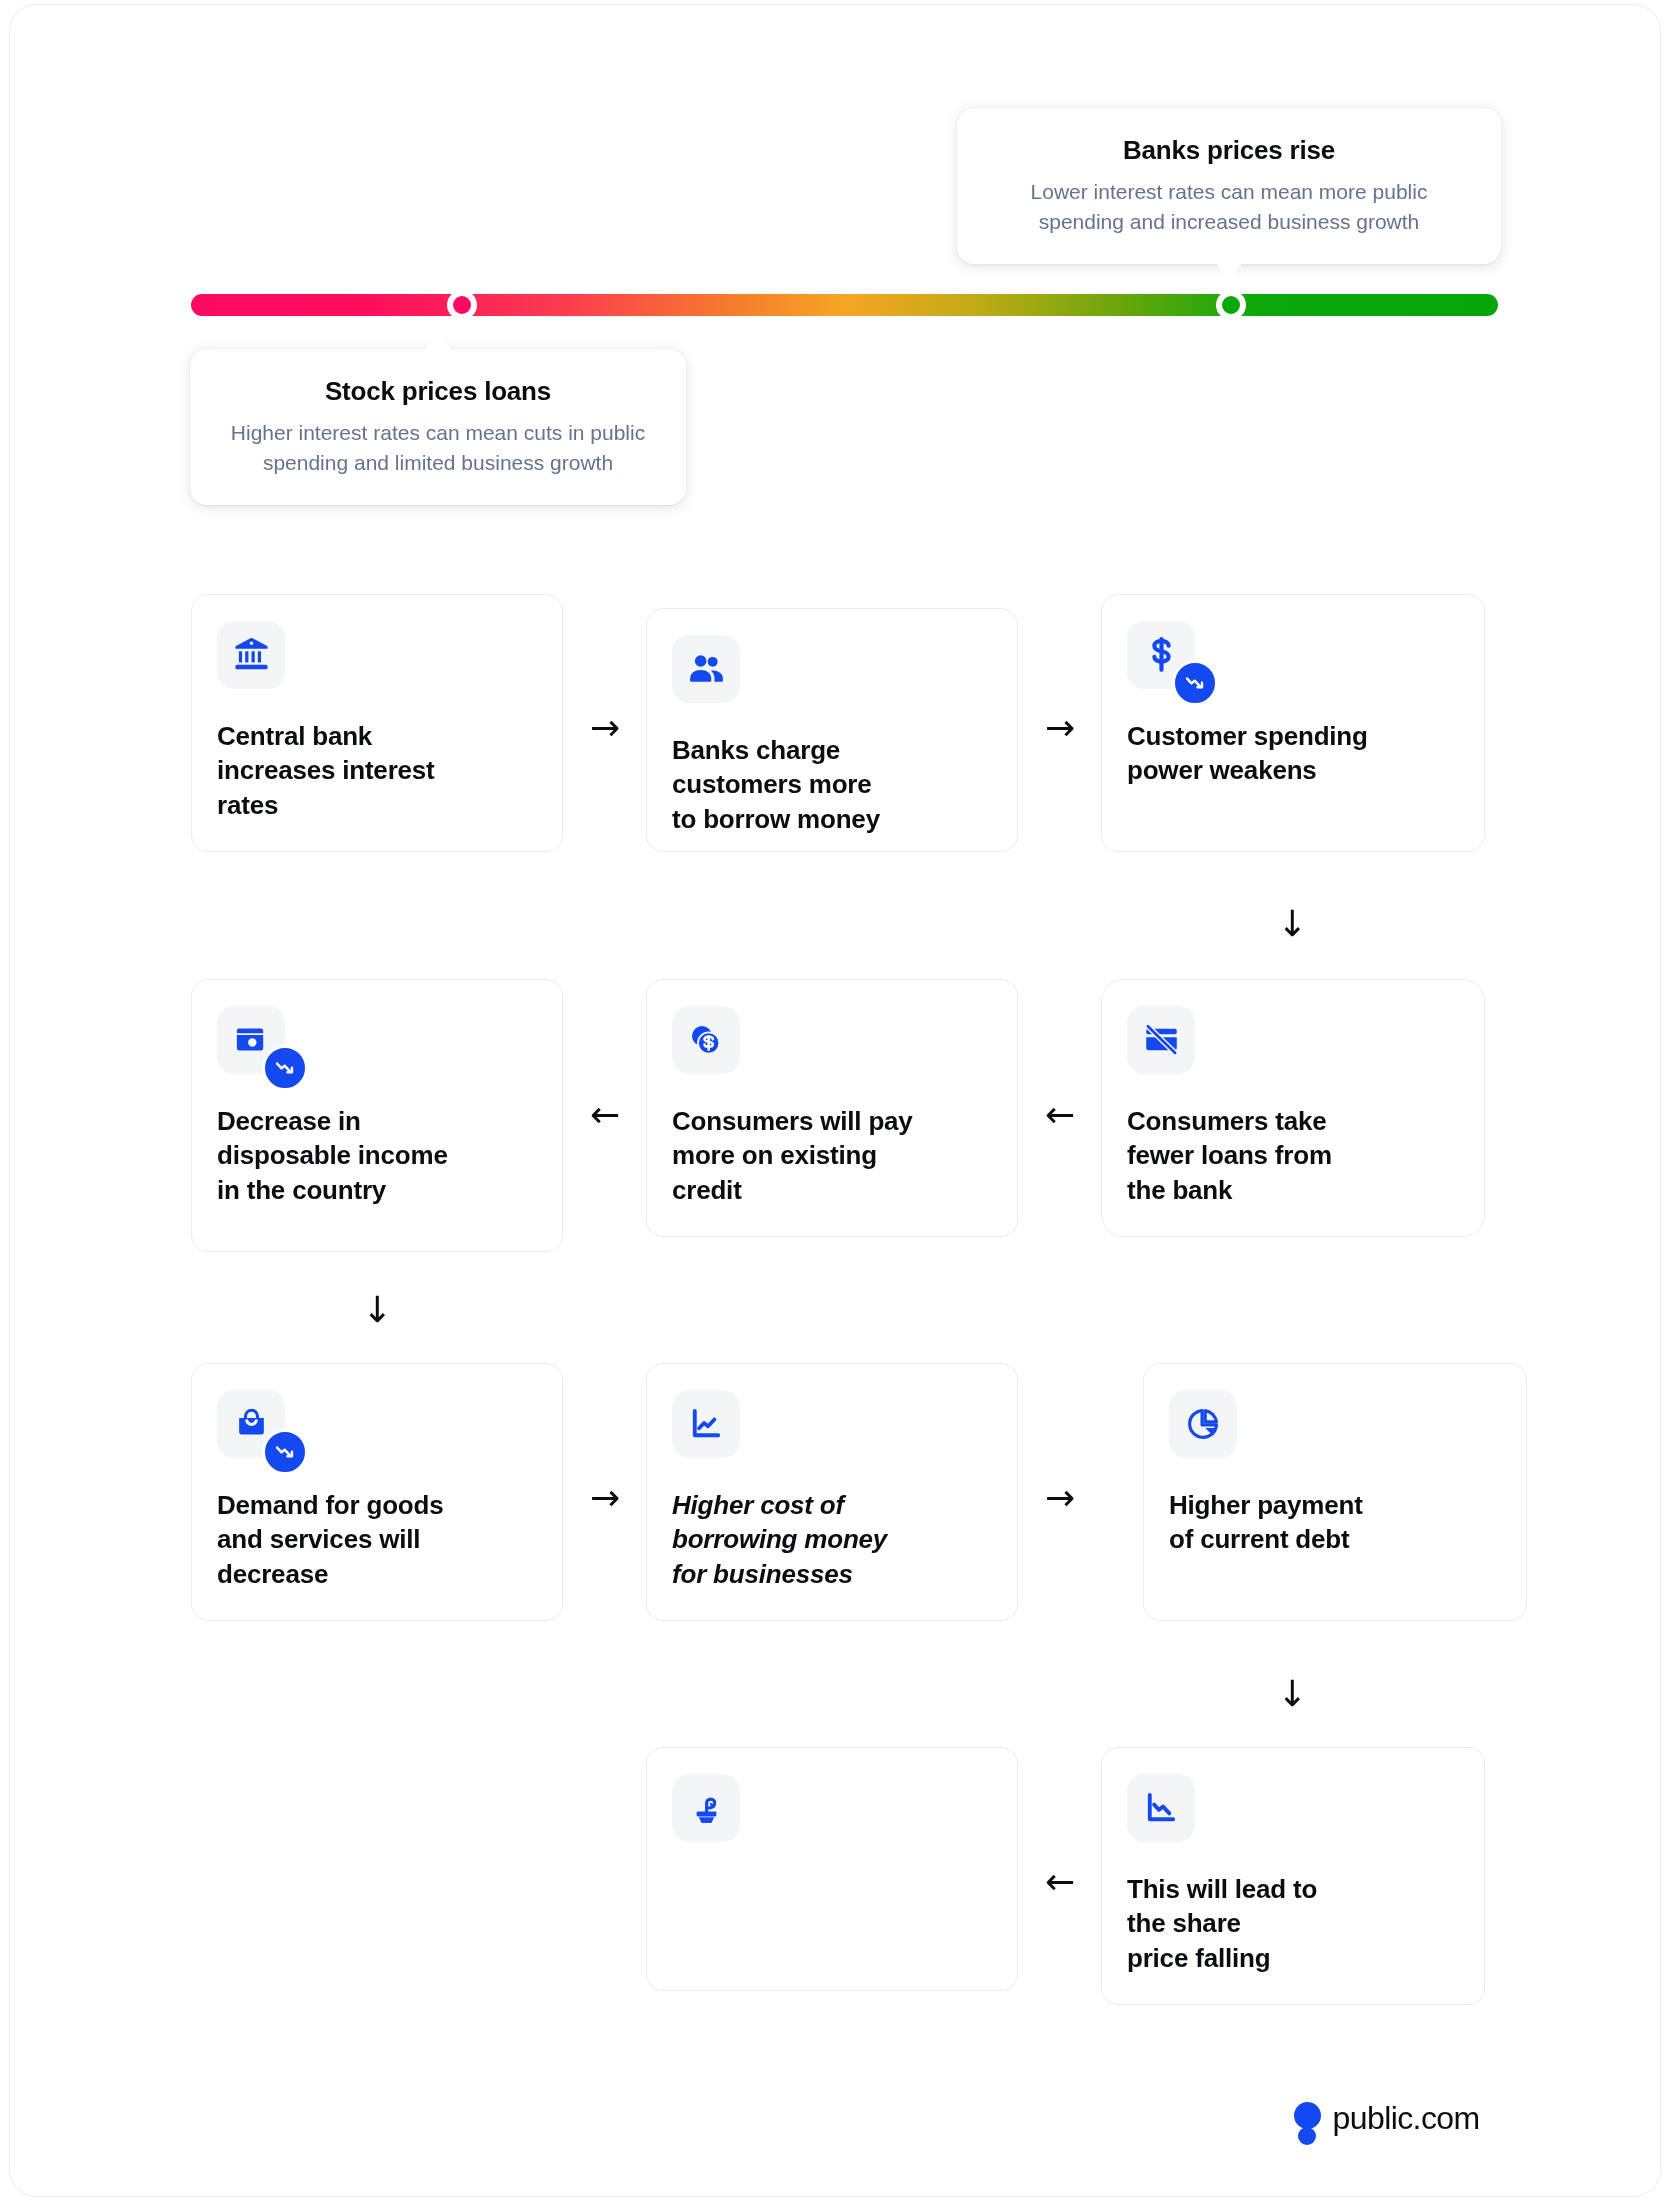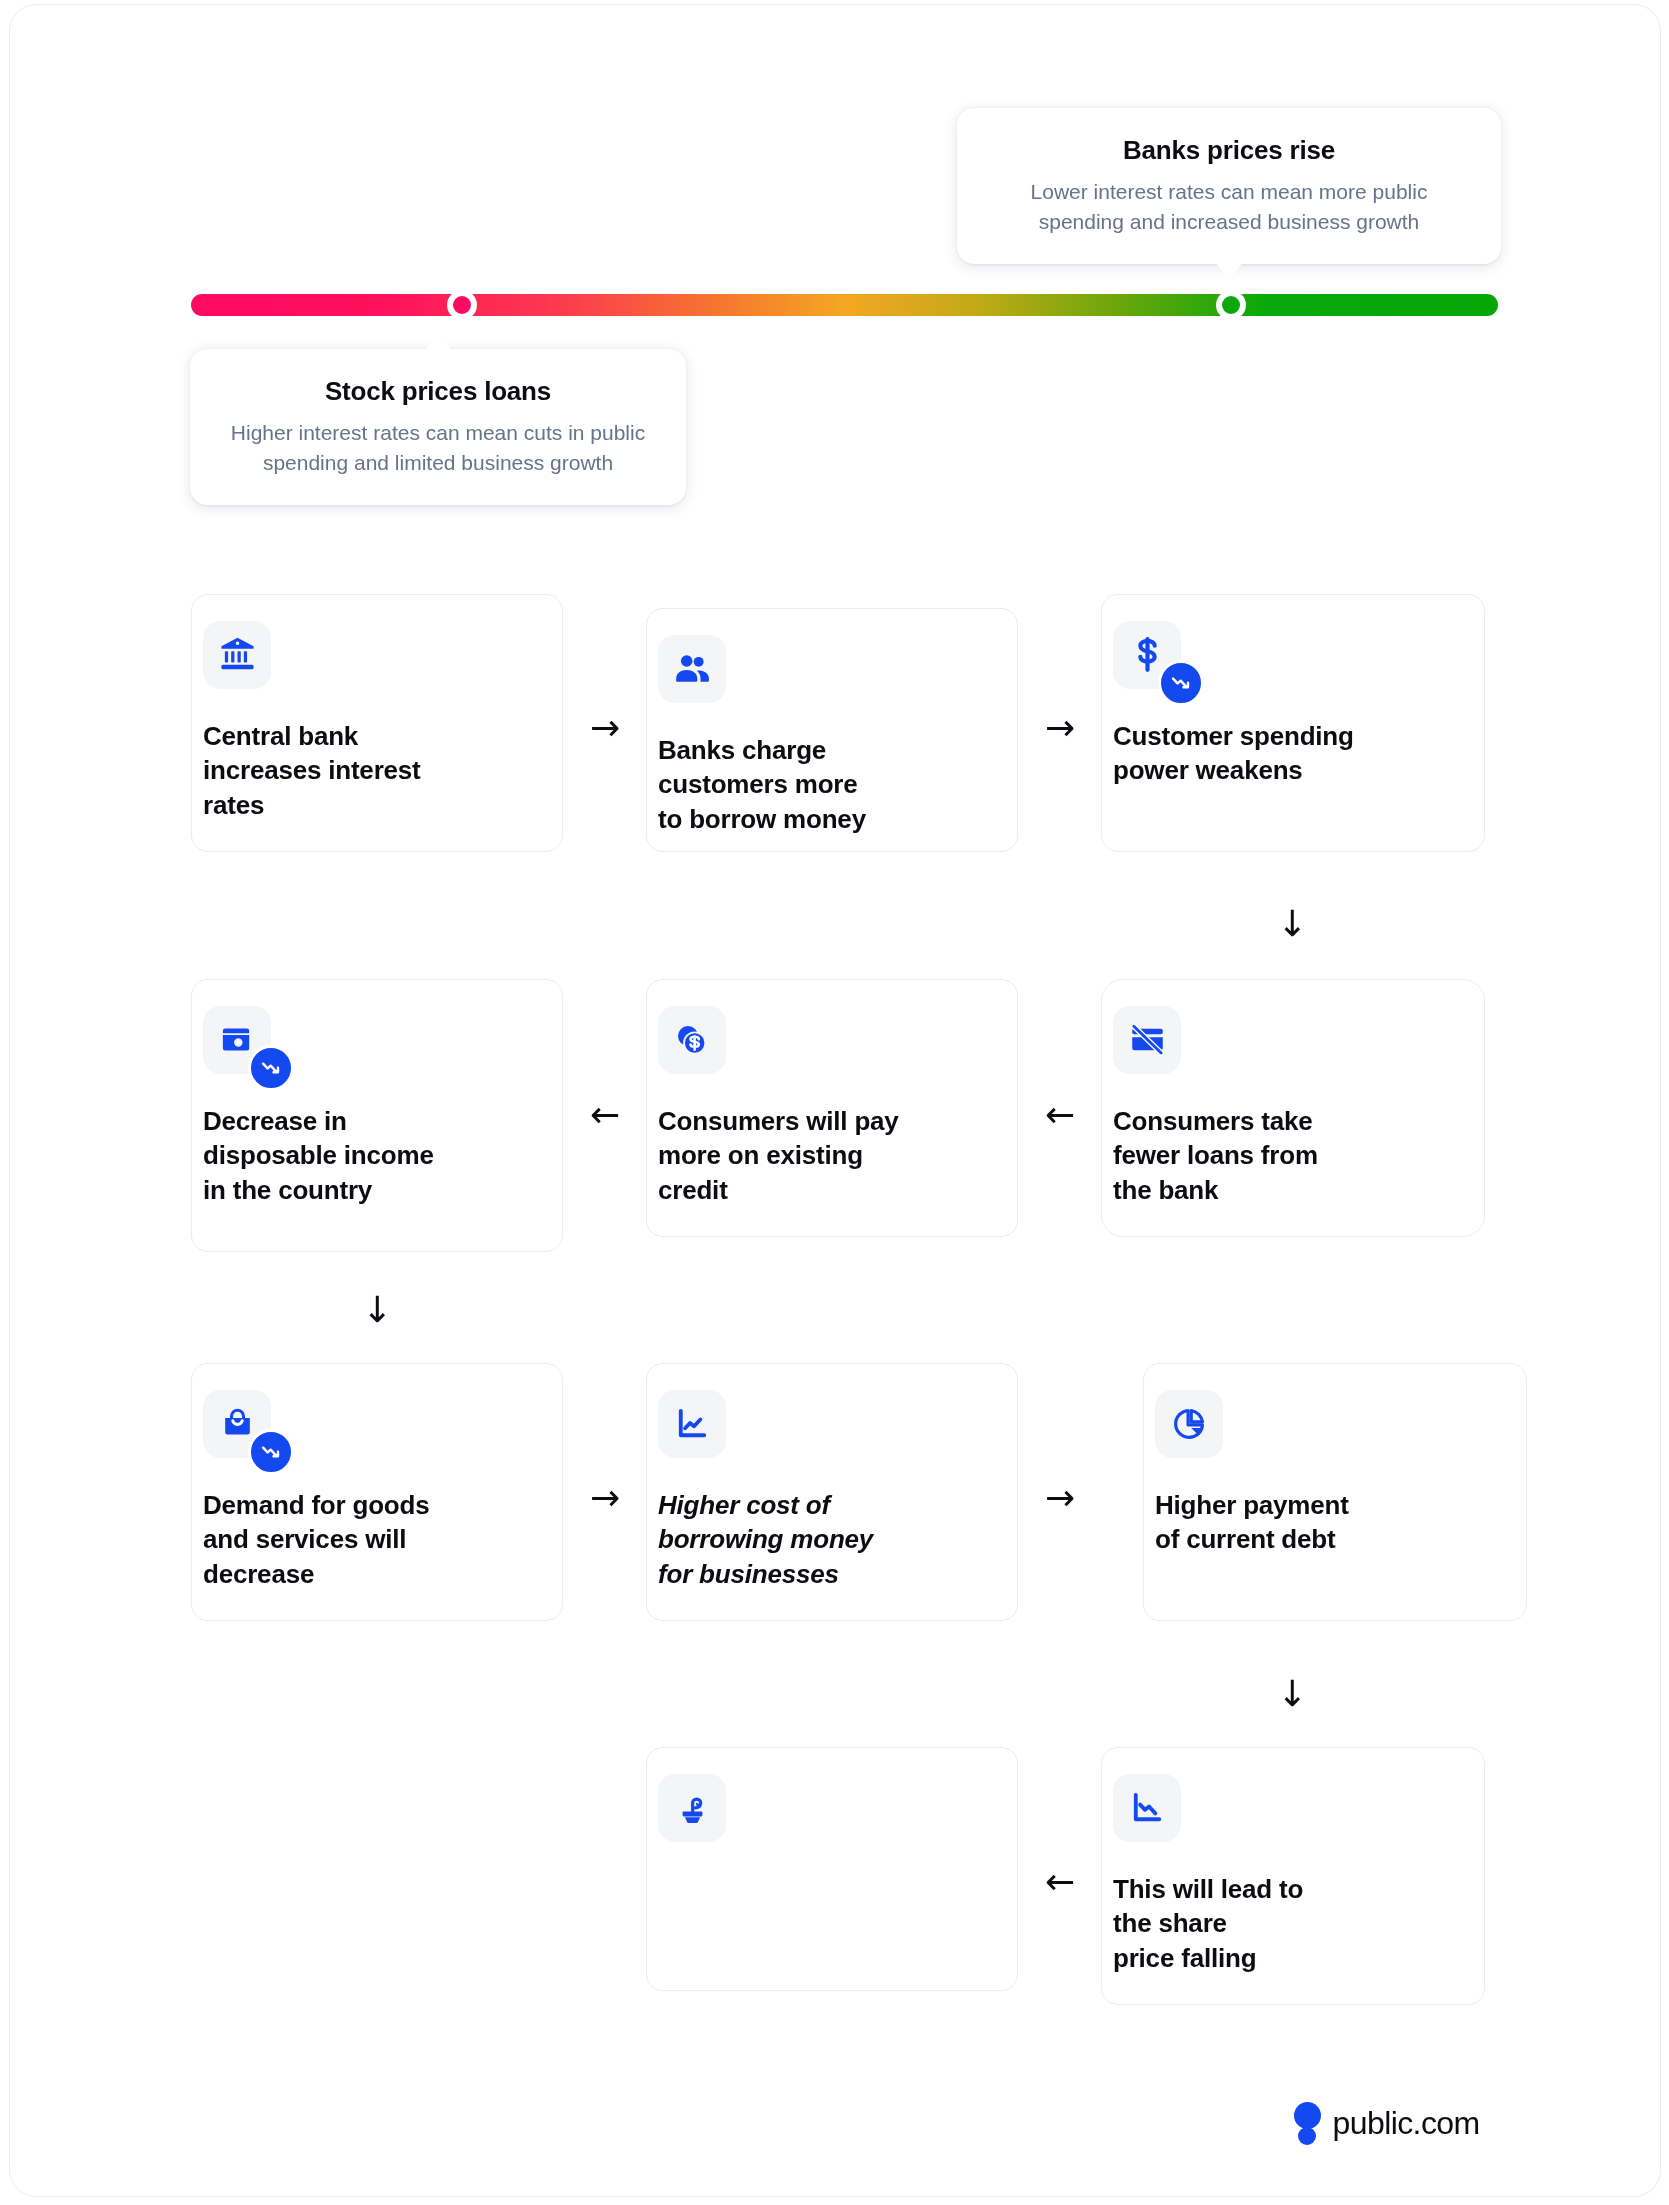--- a/index.html
+++ b/index.html
@@ -115,21 +115,21 @@
     left: 181px;
     top: 589px;
     width: 1308px;
   }
   .card {
     position: absolute;
     background: #ffffff;
     border: 1.3px solid #ececef;
     border-radius: 17px;
     box-sizing: border-box;
-    padding: 26px 11px;
+    padding: 26px 25px;
   }
   .icon-box {
     position: relative;
     width: 68px;
     height: 68px;
     border-radius: 17px;
     background: #f4f5f7;
     display: flex;
     align-items: center;
     justify-content: center;
@@ -166,21 +166,21 @@
     font-family: "DejaVu Sans", sans-serif;
     text-align: center;
   }
 
   
   .logo {
     position: absolute;
     left: 1284px;
     top: 2097px;
     display: flex;
-    align-items: center;
+    align-items: flex-start;
     gap: 11.6px;
   }
   .logo-mark {
     position: relative;
     width: 27px;
     height: 43px;
   }
   .logo-dot-lg {
     position: absolute;
     left: 0; top: 0;

